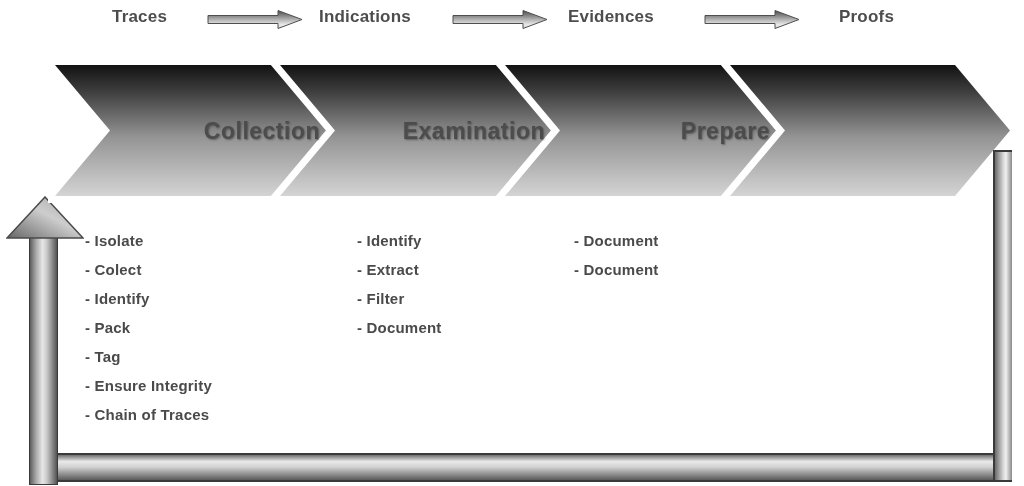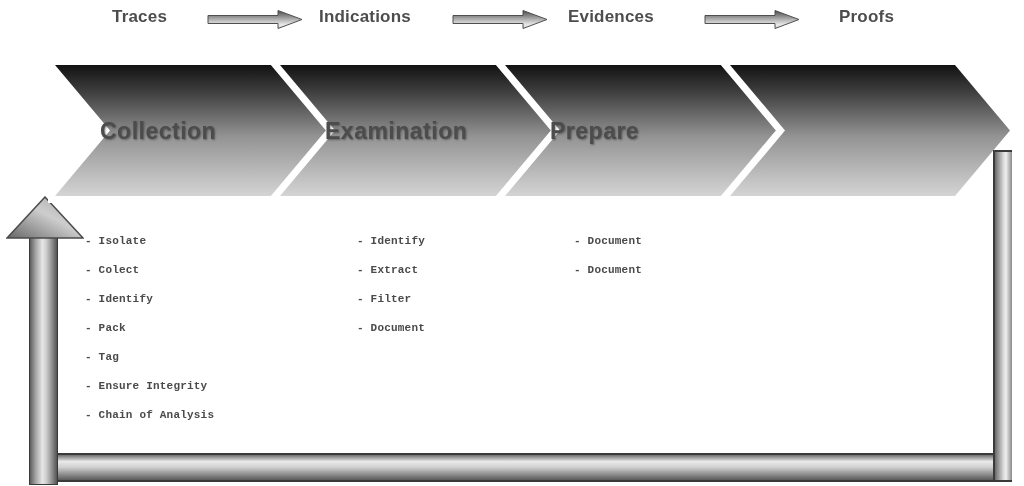--- a/index.html
+++ b/index.html
@@ -14,27 +14,27 @@
   .flow-label {
     position:absolute; top:6px; height:22px; line-height:22px;
     font-size:17px; letter-spacing:0.2px; color:#4d4d4d; white-space:nowrap;
   }
   .flow-arrow { position:absolute; top:9px; }
 
   
   .chevron-band { position:absolute; left:48px; top:58px; }
   .chevron-label {
     position:absolute; top:117px; width:220px; height:28px; line-height:28px;
-    text-align:left; font-size:23px; letter-spacing:0.5px; color:#4c4c4c;
+    text-align:right; font-size:23px; letter-spacing:0.5px; color:#4c4c4c;
     text-shadow:1px 1px 2px rgba(30,30,30,0.45);
     white-space:nowrap;
   }
 
   
-  .task-col { position:absolute; top:231px; font-size:11px; letter-spacing:0.2px; color:#4a4a4a;font-family:Liberation Mono, monospace; }
+  .task-col { position:absolute; top:231px; font-size:15px; letter-spacing:0.2px; color:#4a4a4a; }
   .task { line-height:20px; margin-bottom:9px; text-indent:-11px; padding-left:11px; }
 
   
   .pipe { position:absolute; box-sizing:border-box; }
   .bar-bottom {
     left:55px; top:453px; width:961px; height:29px;
     border:2px solid #3a3a3a;
     background:linear-gradient(180deg,#6f6f6f 0%,#e9e9e9 26%,#d2d2d2 48%,#9a9a9a 72%,#5a5a5a 100%);
   }
   .pipe-right {
@@ -109,21 +109,21 @@
   <div class="chevron-label" style="left:325px">Examination</div>
   <div class="chevron-label" style="left:550px">Prepare</div>
 
   <div class="task-col" style="left:85px; width:200px">
     <div class="task">- Isolate</div>
     <div class="task">- Colect</div>
     <div class="task">- Identify</div>
     <div class="task">- Pack</div>
     <div class="task">- Tag</div>
     <div class="task">- Ensure Integrity</div>
-    <div class="task">- Chain of Analysis</div>
+    <div class="task">- Chain of Traces</div>
   </div>
 
   <div class="task-col" style="left:357px; width:180px">
     <div class="task">- Identify</div>
     <div class="task">- Extract</div>
     <div class="task">- Filter</div>
     <div class="task">- Document</div>
   </div>
 
   <div class="task-col" style="left:574px; width:180px">

